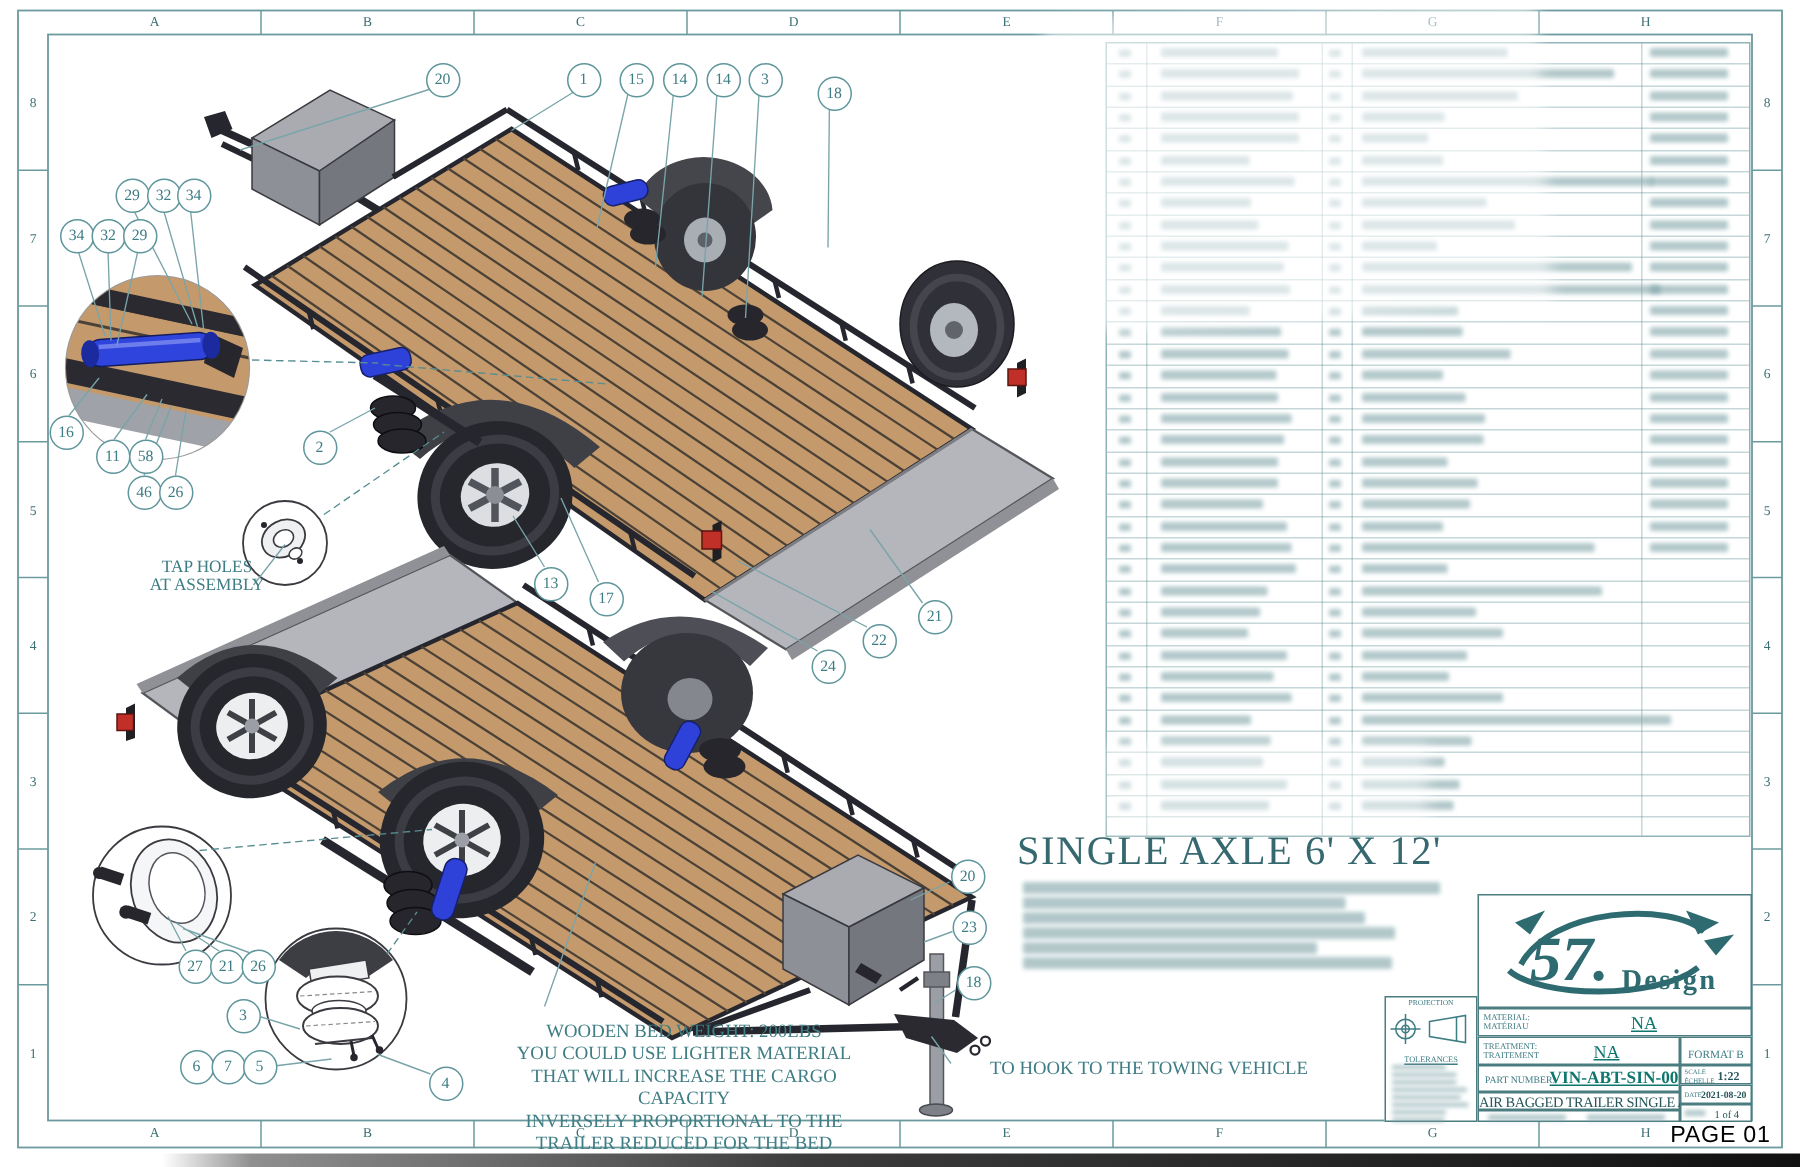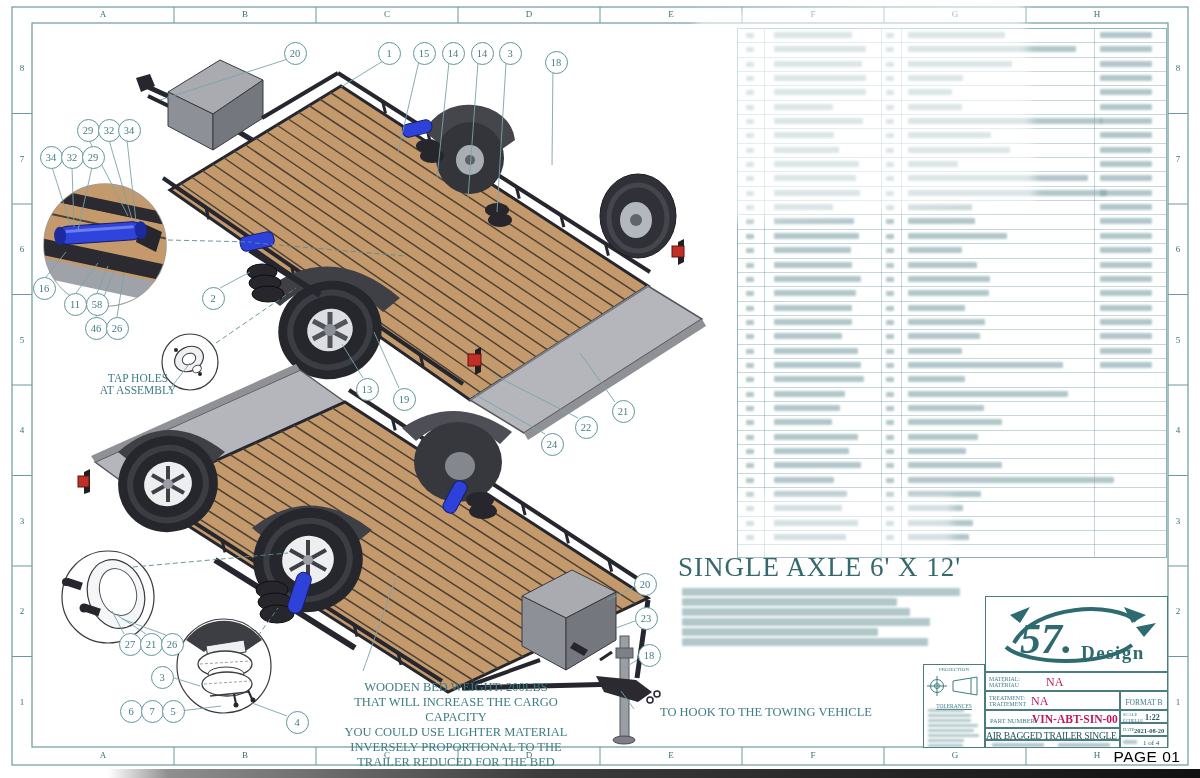--- a/index.html
+++ b/index.html
@@ -11,21 +11,21 @@
            display:flex;align-items:center;justify-content:center;
            font:10.5px "Liberation Serif",serif;z-index:6;}
   .gridlabel{position:absolute;color:#3c6f74;font:9px "Liberation Serif",serif;
              text-align:center;z-index:2;}
   .note{position:absolute;color:#3f7d84;text-align:center;z-index:6;line-height:13.5px;
         font:12.5px "Liberation Serif",serif;}
   .blurbar{position:absolute;background:#7fa3a8;opacity:.6;filter:blur(1.3px);border-radius:1px;}
   .veil{position:absolute;background:rgba(255,255,255,.55);filter:blur(5px);z-index:4;}
   .tb-box{position:absolute;border:1px solid #4a7c80;box-sizing:border-box;background:#fff;z-index:5;}
   .tb-tiny{color:#3f7d84;font:5.8px "Liberation Serif",serif;line-height:6px;}
-  .tb-val{color:#be185d;font:12px "Liberation Serif",serif;}
+  .tb-val{color:#0f766e;font:12px "Liberation Serif",serif;text-align:center;text-decoration:underline;}
   #ptable{position:absolute;left:737px;top:28px;width:430px;height:530px;
           border:1px solid #8fb3b7;box-sizing:border-box;background:#fff;z-index:3;}
   #ptable .row{position:relative;border-bottom:1px solid rgba(90,140,145,.35);}
   #ptable .vline{position:absolute;top:0;bottom:0;width:1px;background:rgba(90,140,145,.35);}
   #page-label{position:absolute;color:#000;font:15.5px "Liberation Sans",sans-serif;
               letter-spacing:.5px;z-index:7;}
 </style>
 </head>
 <body>
 
@@ -608,22 +608,22 @@
       <div class="blurbar" style="left: 0px; top: 50px; width: 246px; height: 7.5px;"></div>
     </div>
 
   <div class="note" style="left:86px;top:372px;width:104px;font-size:11.5px;">
     <div>TAP HOLES</div>
     <div>AT ASSEMBLY</div>
   </div>
 
   <div class="note" style="left:330px;top:680px;width:252px;">
     <div>WOODEN BED WEIGHT: 200LBS</div>
+    <div>YOU COULD USE LIGHTER MATERIAL</div>
     <div>THAT WILL INCREASE THE CARGO CAPACITY</div>
-    <div>YOU COULD USE LIGHTER MATERIAL</div>
     <div>INVERSELY PROPORTIONAL TO THE</div>
     <div>TRAILER REDUCED FOR THE BED</div>
   </div>
 
   <div class="note" style="left:635px;top:705px;width:262px;">
     <div>TO HOOK TO THE TOWING VEHICLE</div>
   </div>
 
   <div class="tb-box" style="left:985px;top:596px;width:183px;height:76px;">
     <svg width="181" height="74" viewBox="0 0 181 74">
@@ -730,21 +730,21 @@
     <div class="balloon" style="left: 39.5px; top: 145.5px;">34</div>
     <div class="balloon" style="left: 60.5px; top: 145.5px;">32</div>
     <div class="balloon" style="left: 81.5px; top: 145.5px;">29</div>
     <div class="balloon" style="left: 32.5px; top: 276.5px;">16</div>
     <div class="balloon" style="left: 63.5px; top: 292.5px;">11</div>
     <div class="balloon" style="left: 85.5px; top: 292.5px;">58</div>
     <div class="balloon" style="left: 84.5px; top: 316.5px;">46</div>
     <div class="balloon" style="left: 105.5px; top: 316.5px;">26</div>
     <div class="balloon" style="left: 201.5px; top: 286.5px;">2</div>
     <div class="balloon" style="left: 355.5px; top: 377.5px;">13</div>
-    <div class="balloon" style="left: 392.5px; top: 387.5px;">19</div>
+    <div class="balloon" style="left: 392.5px; top: 387.5px;">17</div>
     <div class="balloon" style="left: 540.5px; top: 432.5px;">24</div>
     <div class="balloon" style="left: 574.5px; top: 415.5px;">22</div>
     <div class="balloon" style="left: 611.5px; top: 399.5px;">21</div>
     <div class="balloon" style="left: 118.5px; top: 632.5px;">27</div>
     <div class="balloon" style="left: 139.5px; top: 632.5px;">21</div>
     <div class="balloon" style="left: 160.5px; top: 632.5px;">26</div>
     <div class="balloon" style="left: 150.5px; top: 665.5px;">3</div>
     <div class="balloon" style="left: 119.5px; top: 699.5px;">6</div>
     <div class="balloon" style="left: 140.5px; top: 699.5px;">7</div>
     <div class="balloon" style="left: 161.5px; top: 699.5px;">5</div>

